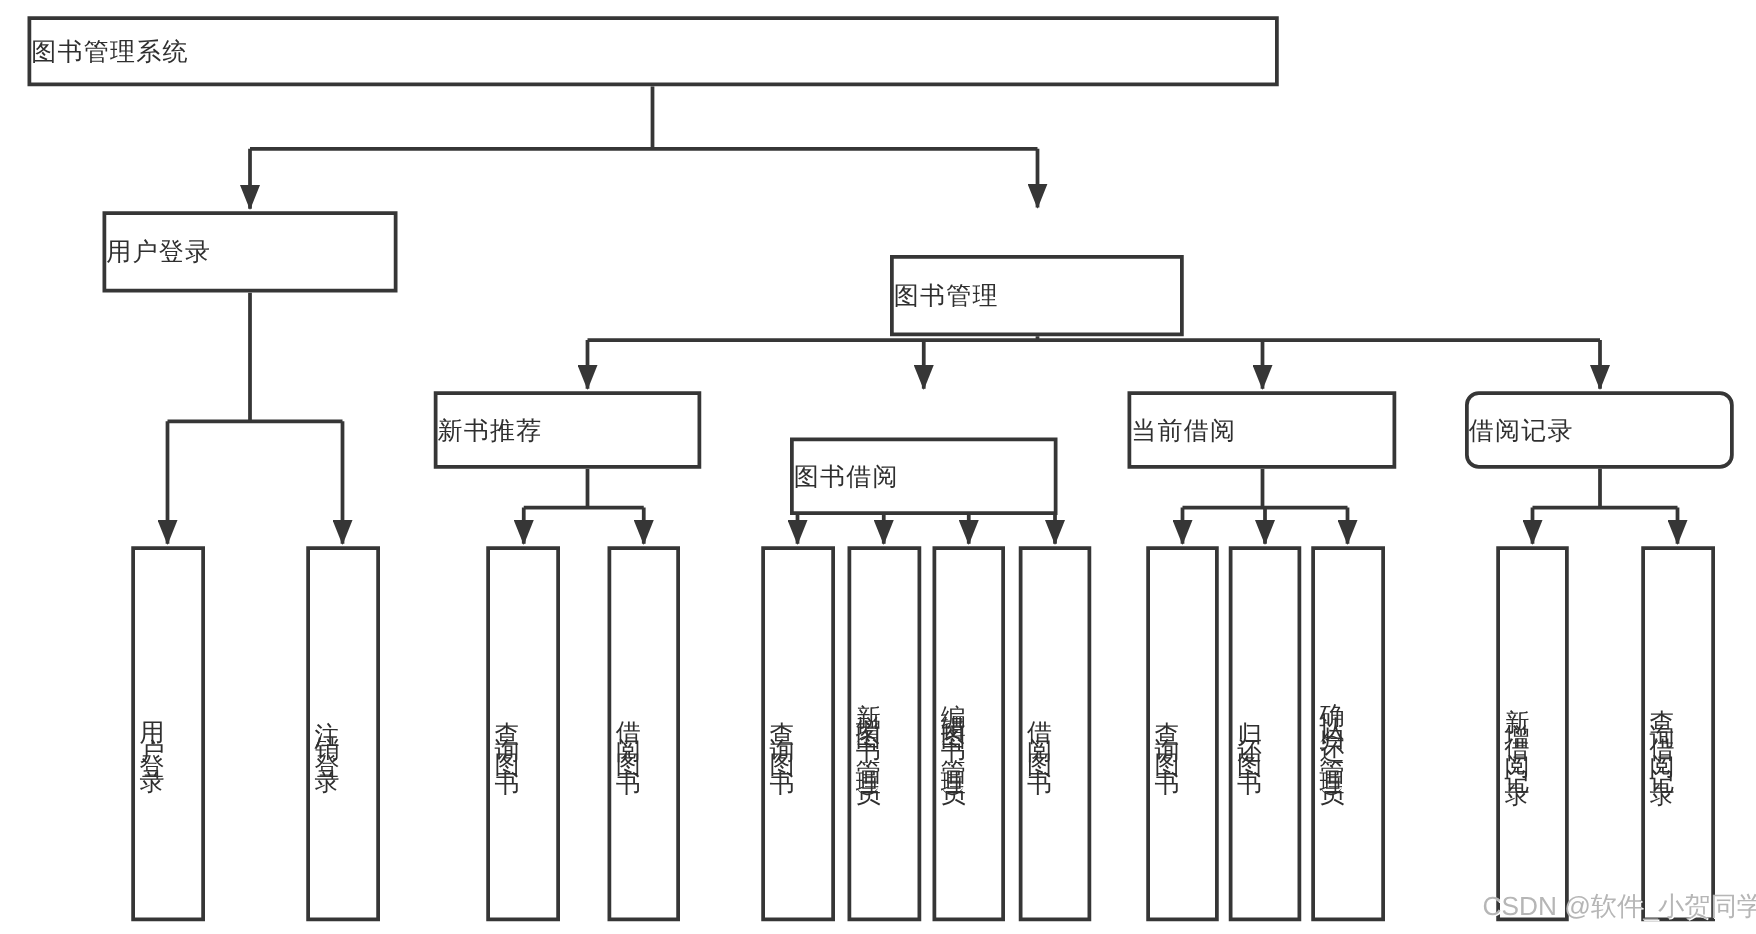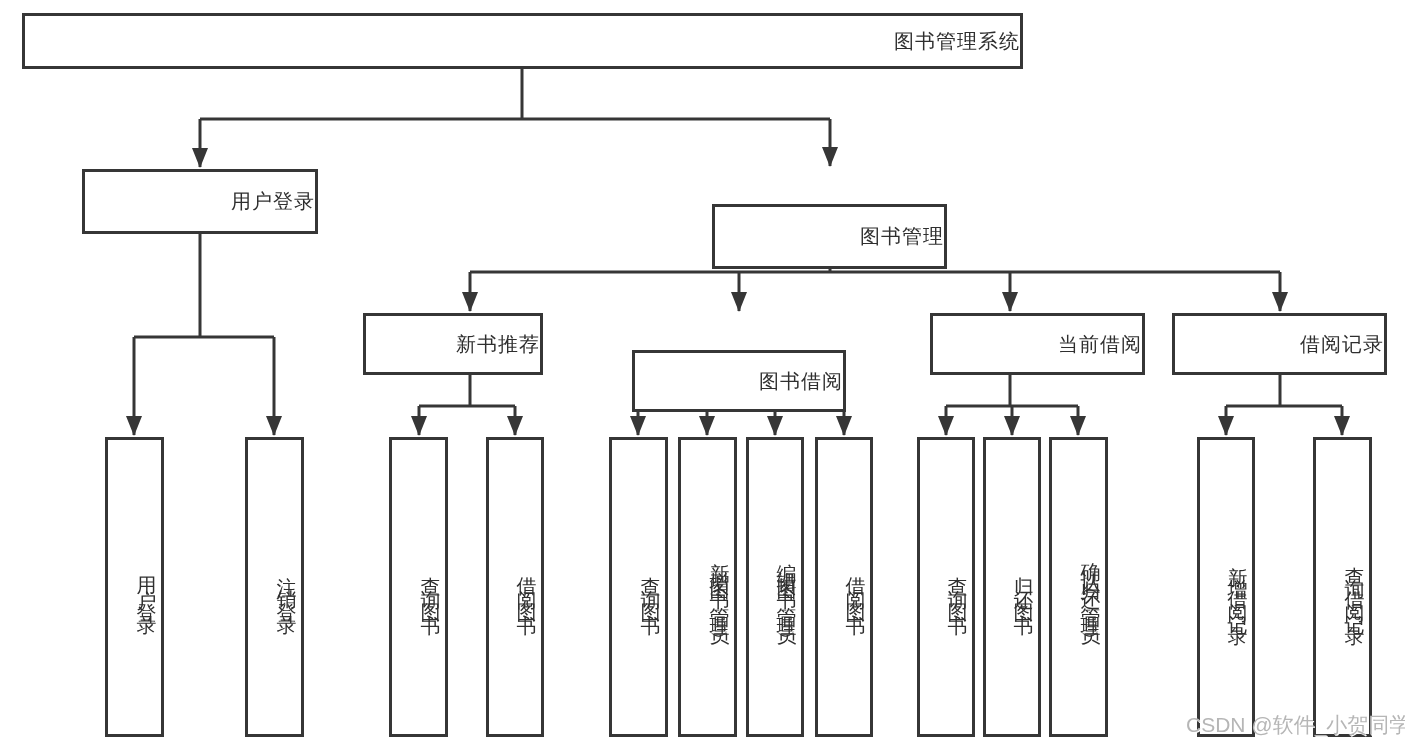--- a/index.html
+++ b/index.html
@@ -19,21 +19,21 @@
     pointer-events: none;
   }
   .ln { stroke: #363636; stroke-width: 3; fill: none; }
   .box {
     position: absolute;
     box-sizing: border-box;
     background: #ffffff;
     border: 3px solid #363636;
     display: flex;
     align-items: center;
-    justify-content: flex-end;
+    justify-content: flex-start;
     font-size: 20px;
     letter-spacing: 1px;
     white-space: nowrap;
   }
   .leaf { top: 437px; height: 300px; }
   .v-text {
     writing-mode: vertical-lr;
     text-orientation: mixed;
     font-size: 20px;
     white-space: nowrap;
@@ -116,30 +116,30 @@
     <span>图书管理系统</span>
   </div>
 
   <div class="box" style="left:82px; top:169px; width:236px; height:65px;">
     <span>用户登录</span>
   </div>
   <div class="box" style="left:712px; top:168px; width:235px; height:65px;margin-top:36px;">
     <span>图书管理</span>
   </div>
 
-  <div class="box" style="left:363px; top:313px; width:180px; height:62px;font-family:Liberation Mono, monospace;">
+  <div class="box" style="left:347px; top:313px; width:214px; height:62px;font-family:Liberation Mono, monospace;">
     <span>新书推荐</span>
   </div>
   <div class="box" style="left:632px; top:313px; width:214px; height:62px;margin-top:37px;">
     <span>图书借阅</span>
   </div>
-  <div class="box" style="left:902px; top:313px; width:215px; height:62px;margin-left:28px;">
+  <div class="box" style="left:902px; top:313px; width:215px; height:62px;">
     <span>当前借阅</span>
   </div>
-  <div class="box" style="left:1172px; top:313px; width:215px; height:62px;">
+  <div class="box" style="left:1172px; top:313px; width:215px; height:62px;border-radius:11px;">
     <span>借阅记录</span>
   </div>
 
   <div class="box leaf" style="left:105px; width:59px;">
     <span class="v-text sp4">用户登录</span>
   </div>
   <div class="box leaf" style="left:245px; width:59px;">
     <span class="v-text sp4">注销登录</span>
   </div>
 

